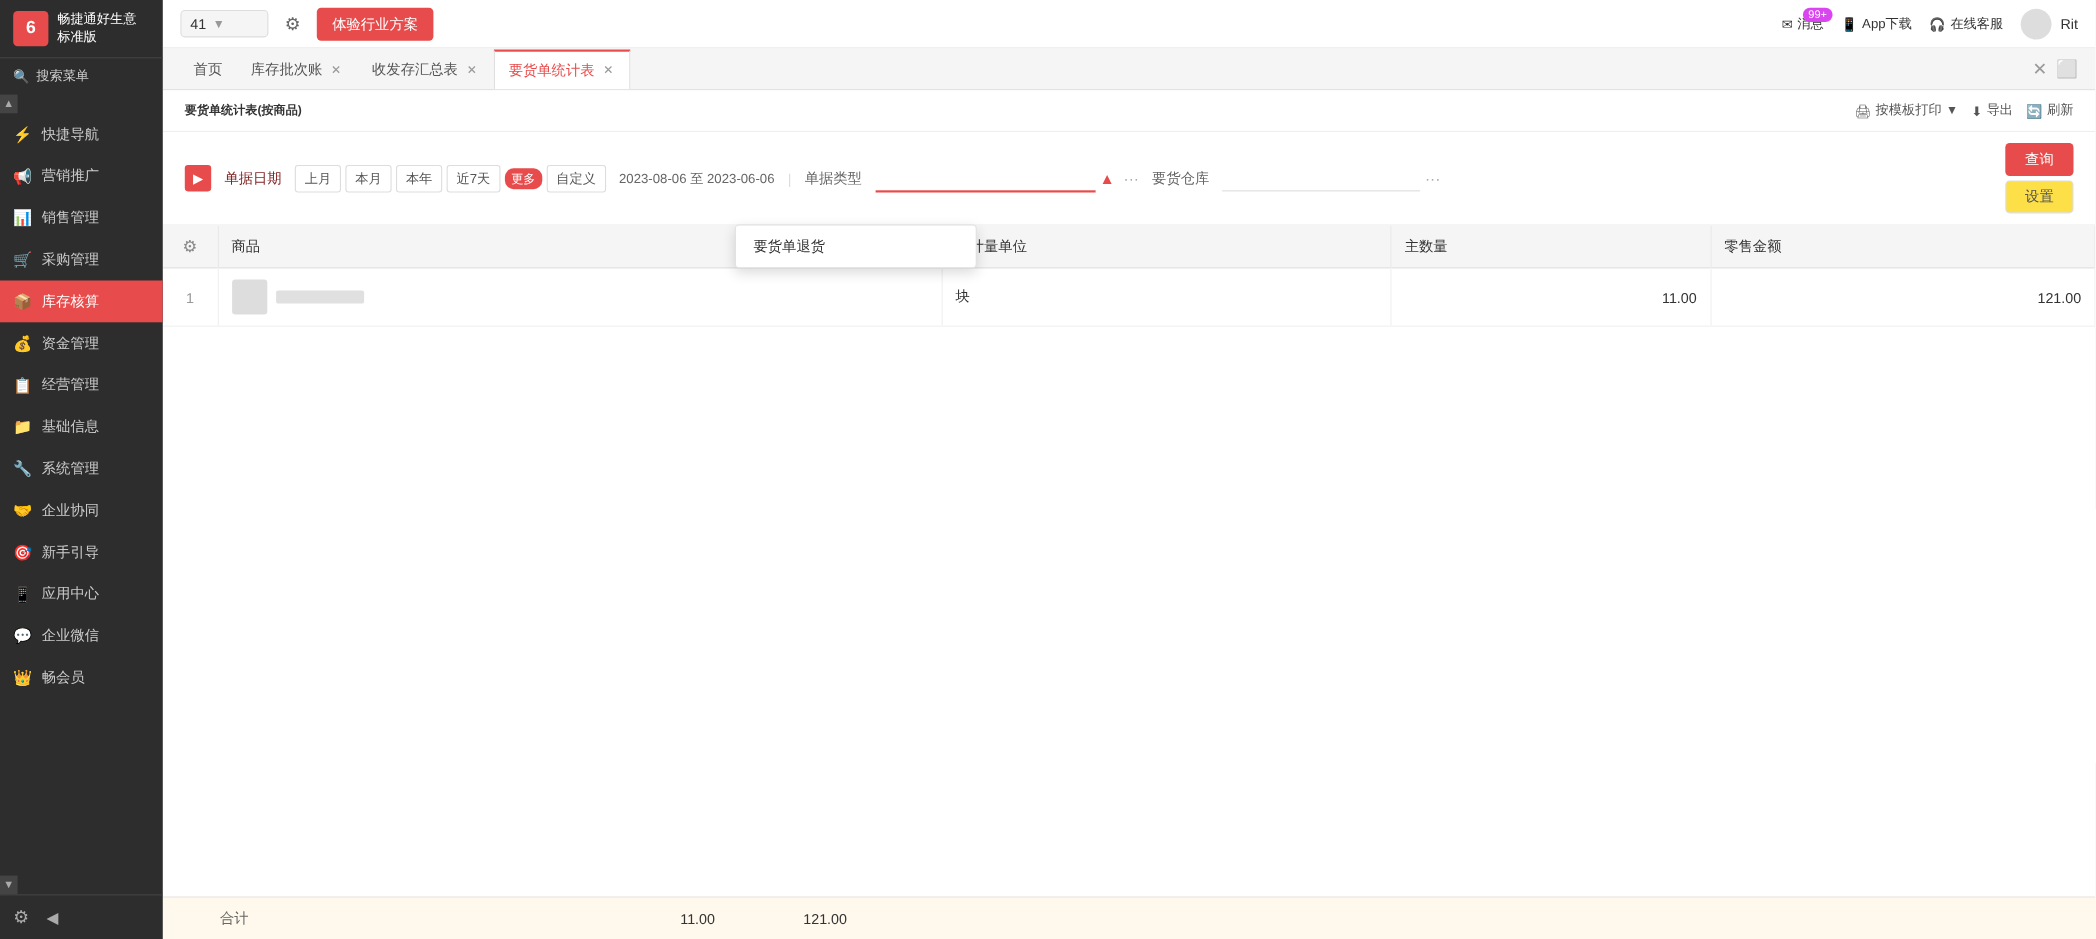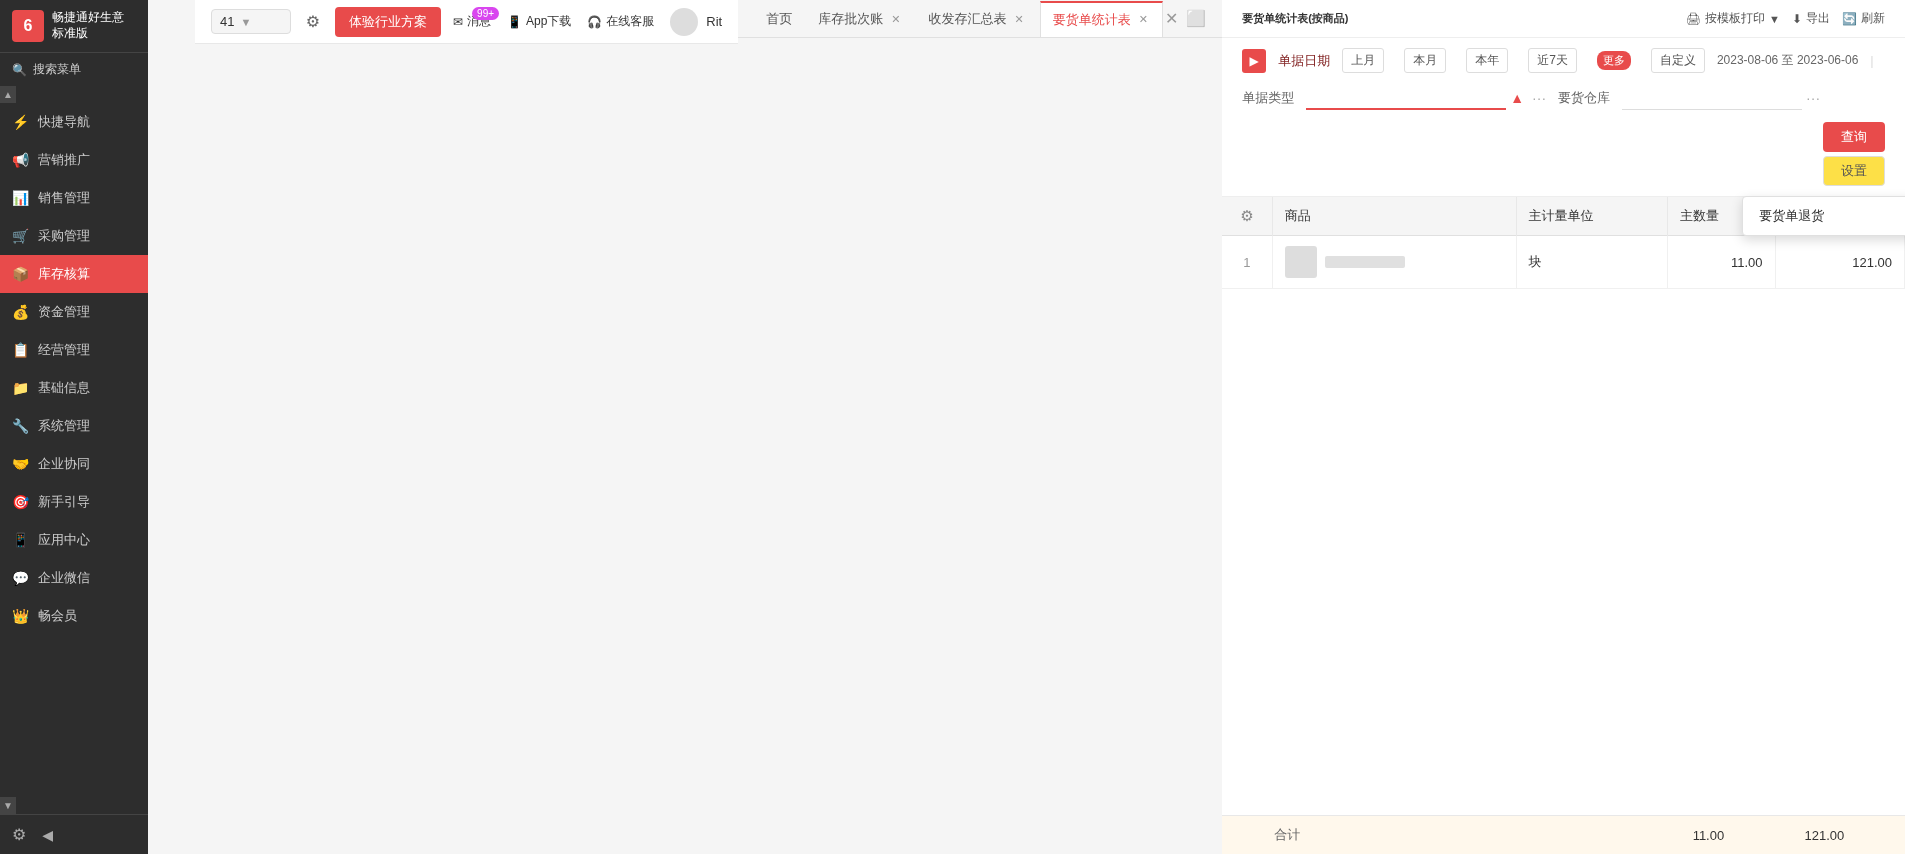--- a/index.html
+++ b/index.html
@@ -68,23 +68,22 @@
       display: flex;
       align-items: center;
       gap: 16px;
       border-top: 1px solid #444;
     }
 
     
     .main {
       flex: 1;
       display: flex;
-      flex-direction: row;
+      flex-direction: column;
       overflow: hidden;
-      margin-left: 47px;
     }
 
     
     .top-header {
       background: #fff;
       height: 44px;
       display: flex;
       align-items: center;
       padding: 0 16px;
       gap: 12px;
@@ -245,21 +244,21 @@
       background: #e84b4b;
       color: #fff;
       border-radius: 3px;
       display: flex;
       align-items: center;
       justify-content: center;
       cursor: pointer;
       font-size: 12px;
     }
     .filter-label { color: #7f1d1d; font-size: 13px; }
-    .date-btns { display: flex; gap: 20px; align-items: center; }
+    .date-btns { display: flex; gap: 4px; align-items: center; }
     .date-btn {
       padding: 3px 8px;
       border: 1px solid #ddd;
       border-radius: 3px;
       cursor: pointer;
       font-size: 12px;
       color: #555;
       background: #fff;
     }
     .date-badge {

